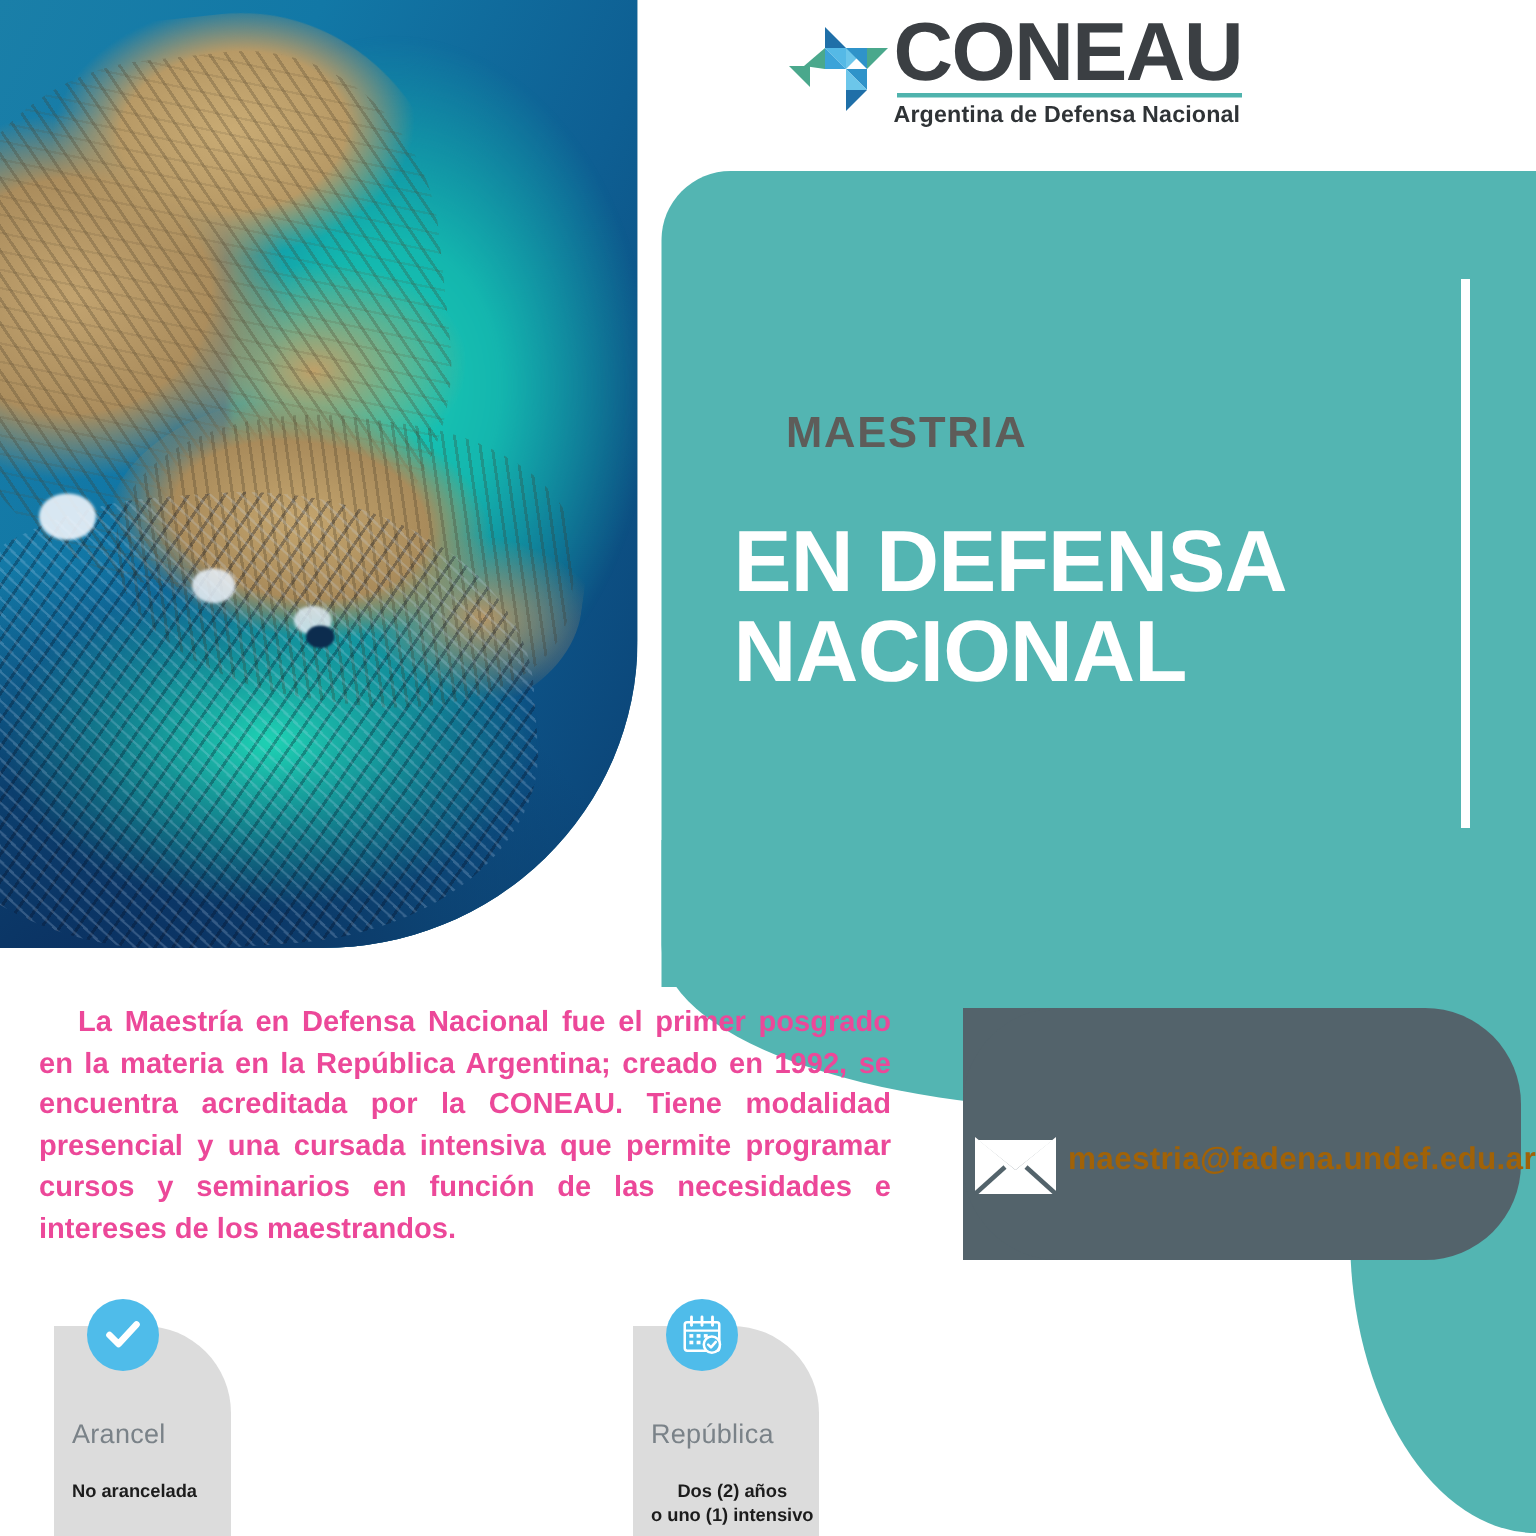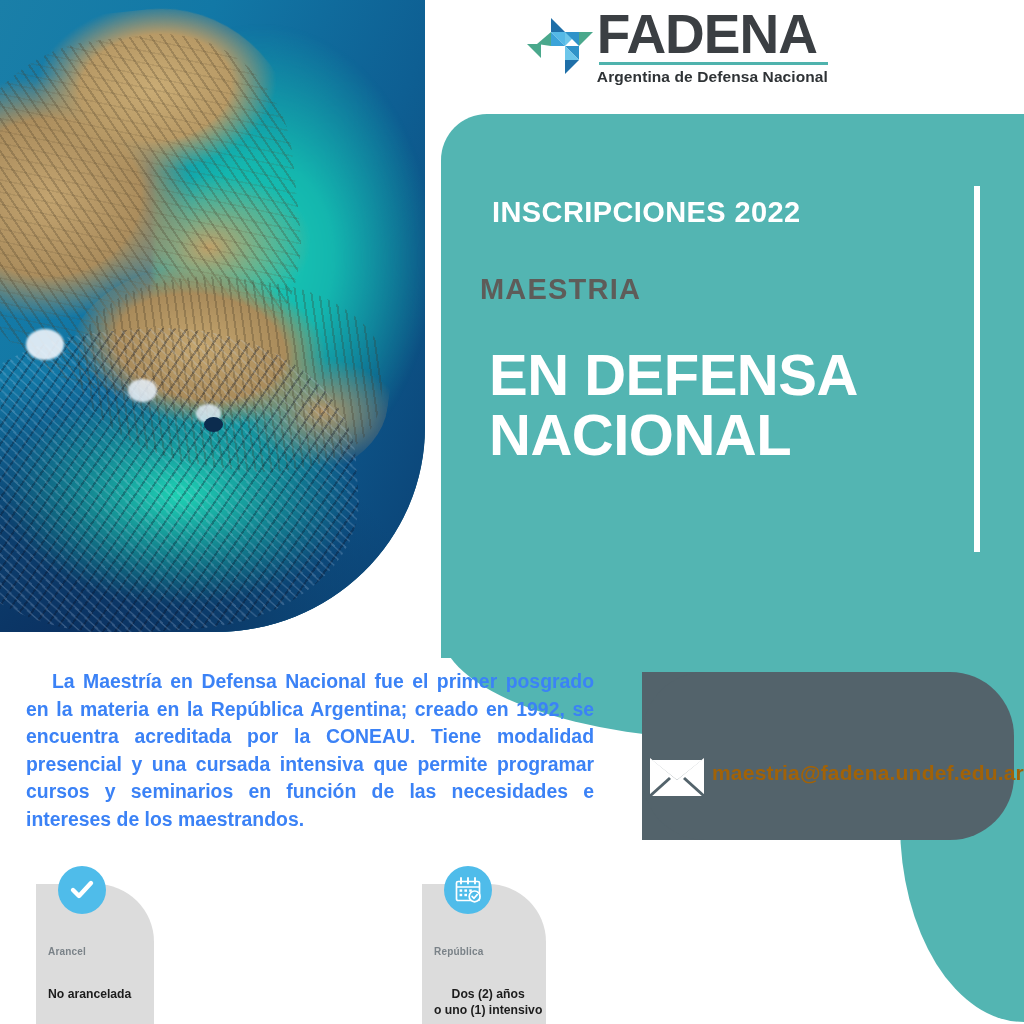--- a/index.html
+++ b/index.html
@@ -122,34 +122,34 @@
   .accent-line {
     position:absolute; left:974px; top:186px; width:6px; height:366px;
     background:#ffffff; z-index:25;
   }
   .kicker {
     position:absolute; left:492px; top:196px;
     font-size:29px; font-weight:bold; color:#ffffff;
     letter-spacing:0.4px; z-index:30;
   }
   .subtitle {
-    position:absolute; left:480px; top:273px;
+    position:absolute; left:524px; top:273px;
     font-size:29px; font-weight:bold; color:#5e5c59;
     letter-spacing:1.2px; z-index:30;
   }
   .headline {
     position:absolute; left:489px; top:345px; width:500px;
     font-size:58px; font-weight:bold; color:#ffffff;
     line-height:1.04; letter-spacing:-0.5px; z-index:30;
   }
 
   
   .paragraph {
     position:absolute; left:26px; top:668px; width:568px;
-    font-size:19.4px; font-weight:bold; color:#3b82f6;
+    font-size:19.4px; font-weight:bold; color:#ec4899;
     line-height:1.42; text-align:justify; text-indent:26px;
     z-index:30;
   }
 
   
   .contact-teal-sliver {
     position:absolute; left:900px; top:660px; width:124px; height:362px;
     background:#53B5B2;
     border-bottom-left-radius:150px 240px;
     z-index:16;
@@ -183,21 +183,21 @@
   .card.c3 { left:422px; width:124px; }
   .card.c4 { left:588px; width:120px; }
   .card-icon {
     position:absolute; top:-18px; left:22px;
     width:48px; height:48px; border-radius:50%;
     background:#4FBCEA;
     display:flex; align-items:center; justify-content:center;
   }
   .card-title {
     position:absolute; left:12px; top:62px;
-    font-size:10px; font-weight:bold; color:#7a8288;
+    font-size:18px; font-weight:normal; color:#7a8288;
     letter-spacing:0.2px;
   }
   .card-body {
     position:absolute; left:12px; top:103px;
     font-size:12.2px; font-weight:bold; color:#1c1c1c;
     line-height:1.28;
     text-align:center;
   }
   .card.c2 .card-icon { left:26px; }
   .card.c3 .card-icon { left:22px; }
@@ -223,21 +223,20 @@
       <div class="snow2"></div>
       <div class="snow3"></div>
       <div class="lake"></div>
     </div>
   </div>
 
   <div class="teal-bottom-curve"></div>
   <div class="teal-panel"></div>
   <div class="accent-line"></div>
 
-  <div class="kicker">INSCRIPCIONES 2022</div>
   <div class="subtitle">MAESTRIA</div>
   <div class="headline">
     <div>EN DEFENSA</div>
     <div>NACIONAL</div>
   </div>
 
   <div class="header">
     <div class="logo-wrap">
       <svg class="logo-mark" viewBox="0 0 66 62">
         <polygon points="10,30 24,18 24,32" fill="#4aa88c"></polygon>
@@ -252,21 +251,21 @@
         <polygon points="52,18 66,18 52,32" fill="#4aa88c"></polygon>
         <polygon points="38,32 52,32 52,46" fill="#2f93c9"></polygon>
         <polygon points="38,32 52,46 38,46" fill="#6cc6ea"></polygon>
         <polygon points="38,46 52,46 38,60" fill="#1f6fa8"></polygon>
         <polygon points="0,30 14,30 14,44" fill="#4aa88c"></polygon>
         <polygon points="0,30 14,44 0,44" fill="#4aa88c" opacity="0"></polygon>
         <polygon points="14,30 28,30 14,44" fill="#3ba3d9" opacity="0"></polygon>
         <polygon points="10,30 24,30 24,16" fill="#55b9e6" opacity="0"></polygon>
       </svg>
       <div class="logo-text">
-        <div class="logo-word">FADENA</div>
+        <div class="logo-word">CONEAU</div>
         <div class="logo-rule"></div>
         <div class="logo-sub">Argentina de Defensa Nacional</div>
       </div>
     </div>
   </div>
 
   <div class="paragraph">La Maestría en Defensa Nacional fue el primer posgrado en la materia en la República Argentina; creado en 1992, se encuentra acreditada por la CONEAU. Tiene modalidad presencial y una cursada intensiva que permite programar cursos y seminarios en función de las necesidades e intereses de los maestrandos.</div>
 
   <div class="contact-teal-sliver"></div>
   <div class="contact-panel-sq"></div>

